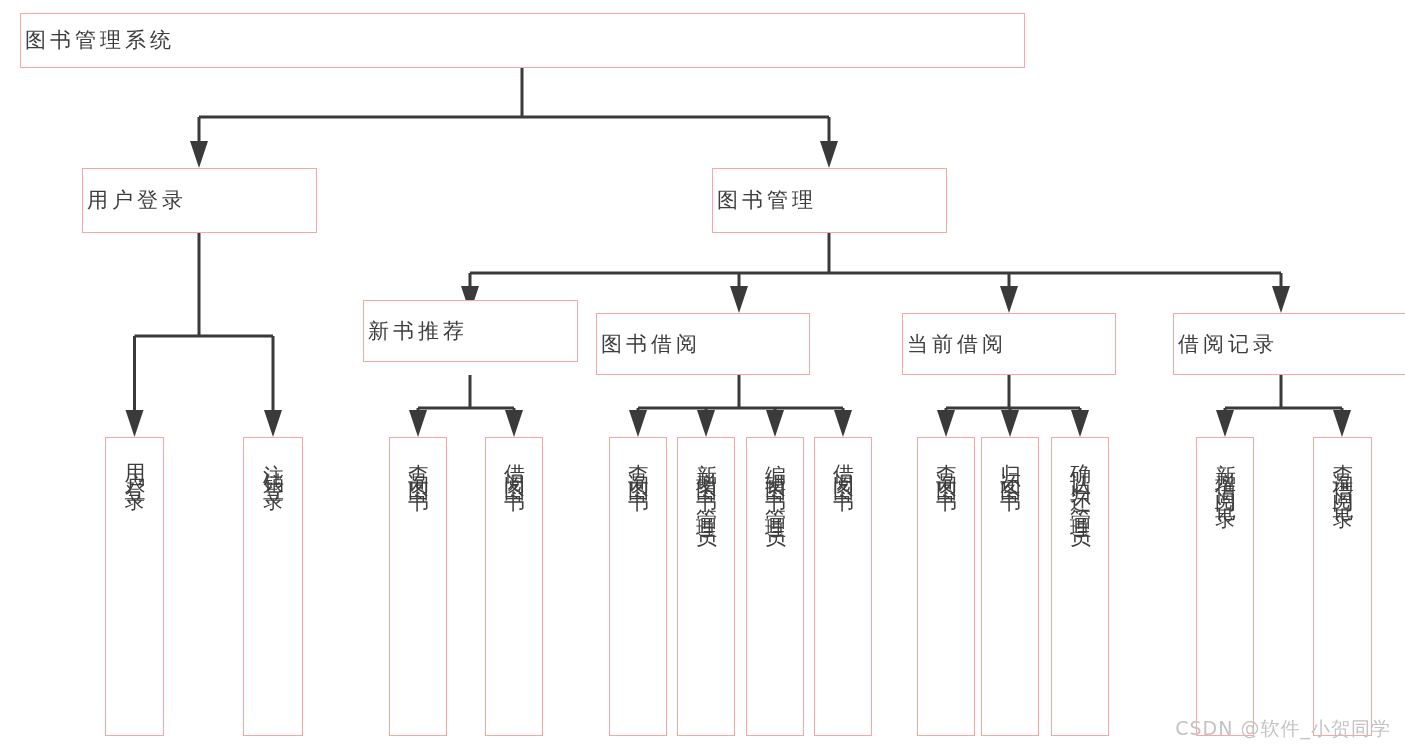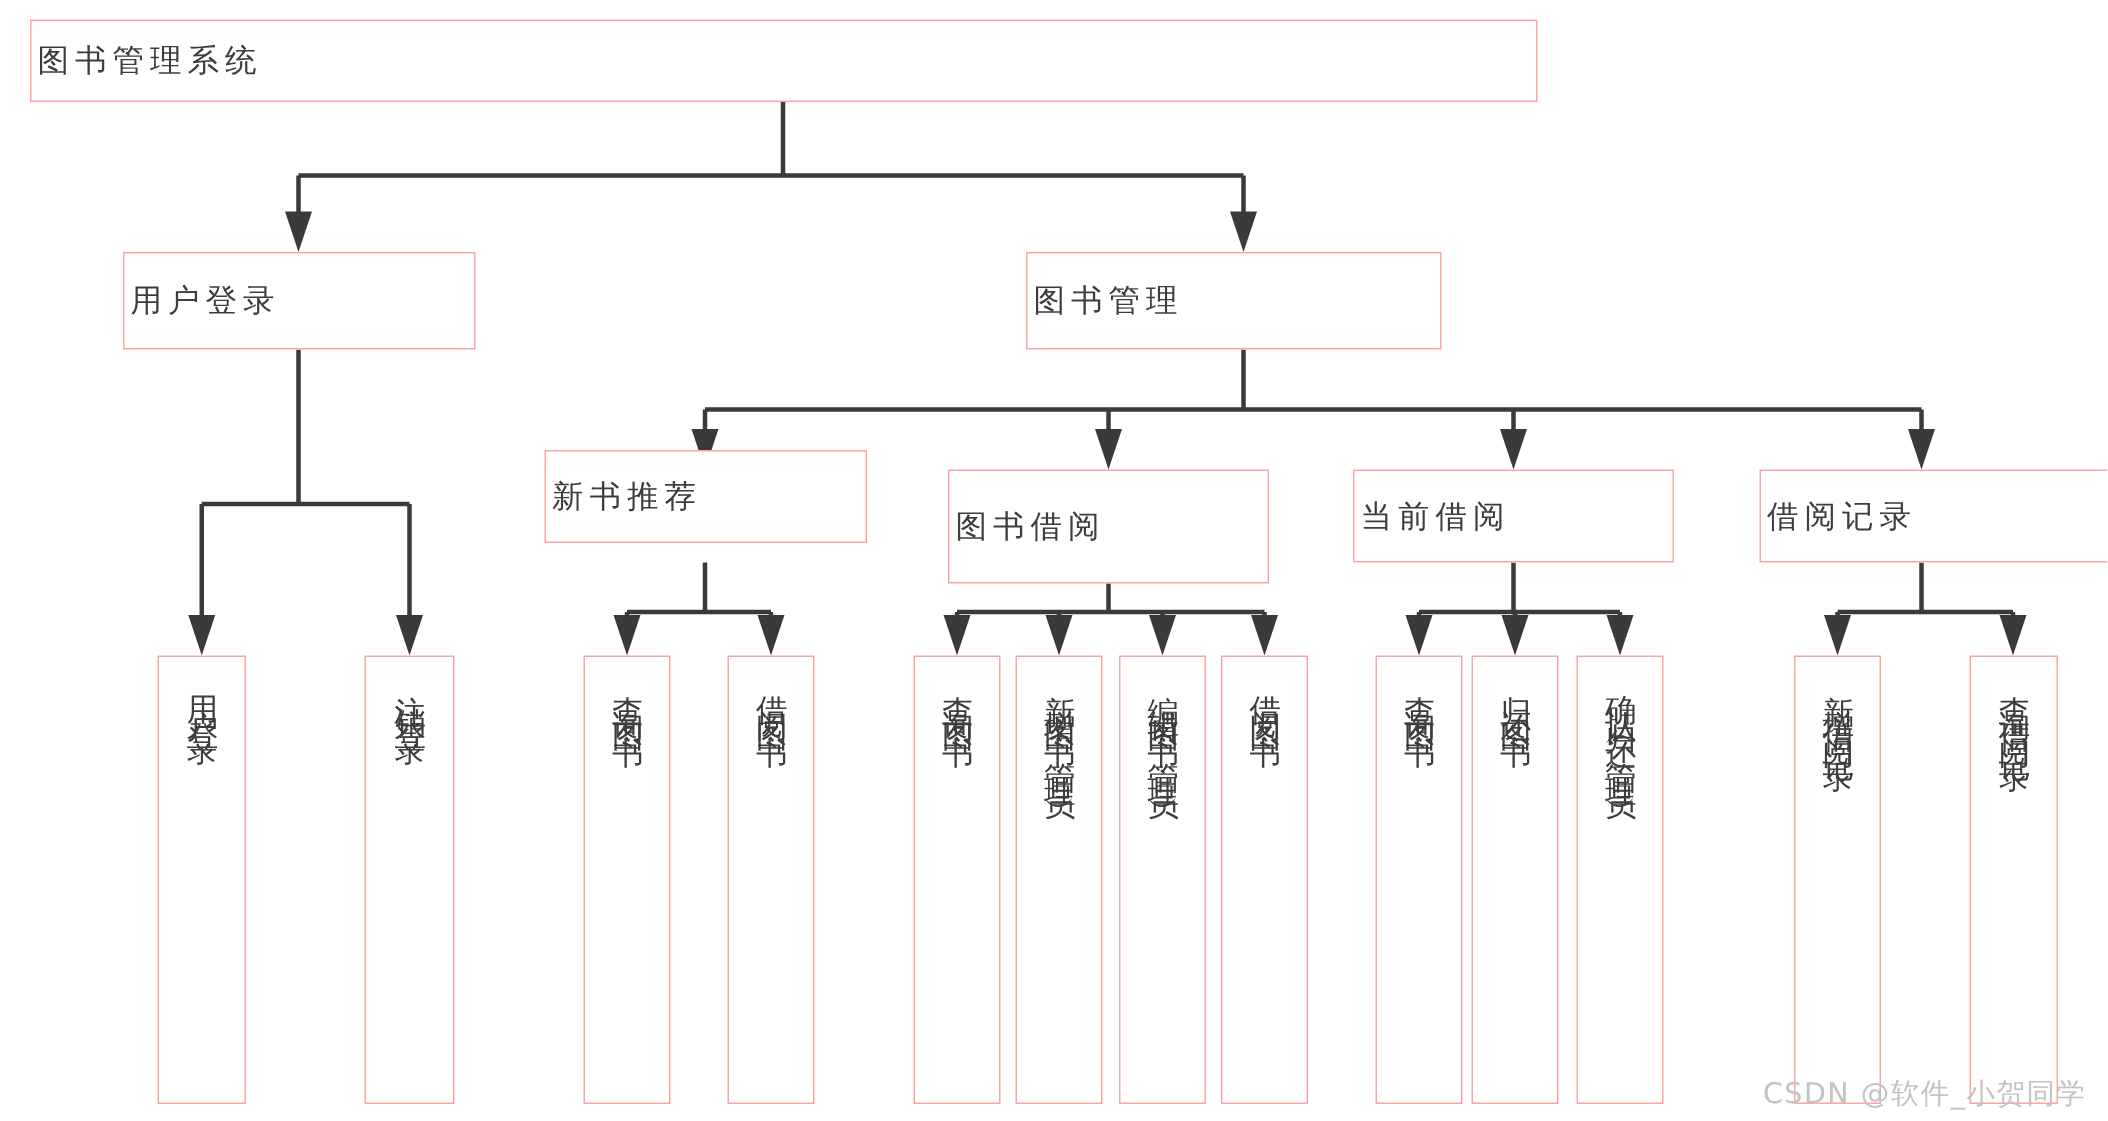--- a/index.html
+++ b/index.html
@@ -105,28 +105,28 @@
     <polygon points="1333,410 1351,410 1342,437"></polygon>
   </svg>
 
   <div class="box h" style="left:20px;top:13px;width:1005px;height:55px">
     <span>图书管理系统</span>
   </div>
 
   <div class="box h" style="left:82px;top:168px;width:235px;height:65px">
     <span>用户登录</span>
   </div>
-  <div class="box h" style="left:684px;top:168px;width:277px;height:65px">
+  <div class="box h" style="left:712px;top:168px;width:235px;height:65px">
     <span>图书管理</span>
   </div>
 
   <div class="box h" style="left:363px;top:300px;width:215px;height:62px">
     <span>新书推荐</span>
   </div>
-  <div class="box h" style="left:632px;top:313px;width:214px;height:76px">
+  <div class="box h" style="left:596px;top:313px;width:214px;height:62px">
     <span>图书借阅</span>
   </div>
   <div class="box h" style="left:902px;top:313px;width:214px;height:62px">
     <span>当前借阅</span>
   </div>
   <div class="box h" style="left:1173px;top:313px;width:255px;height:62px">
     <span>借阅记录</span>
   </div>
 
   <div class="box v" style="left:105px;top:437px;width:59px;height:299px">

